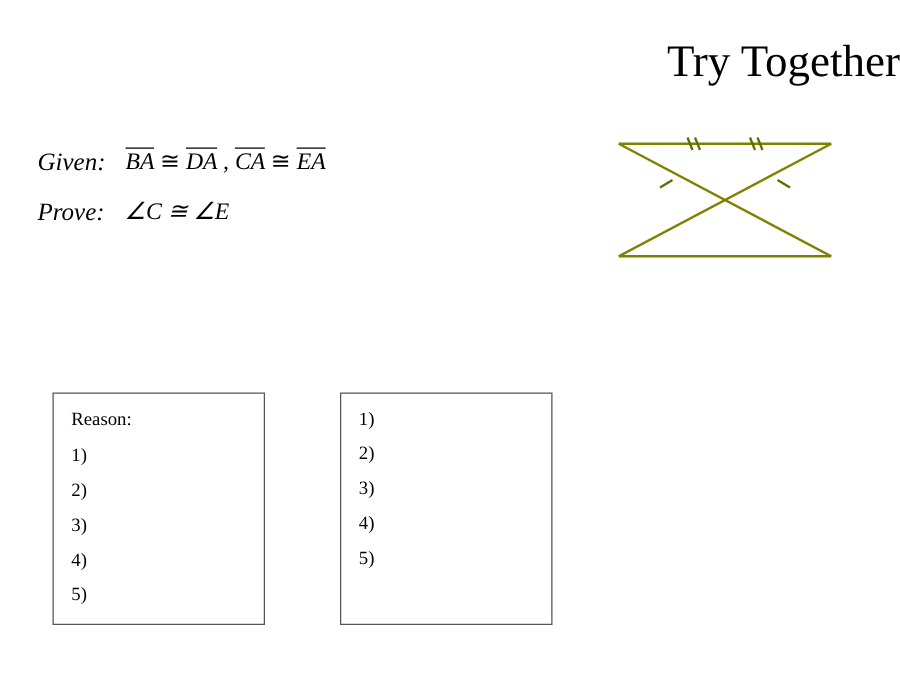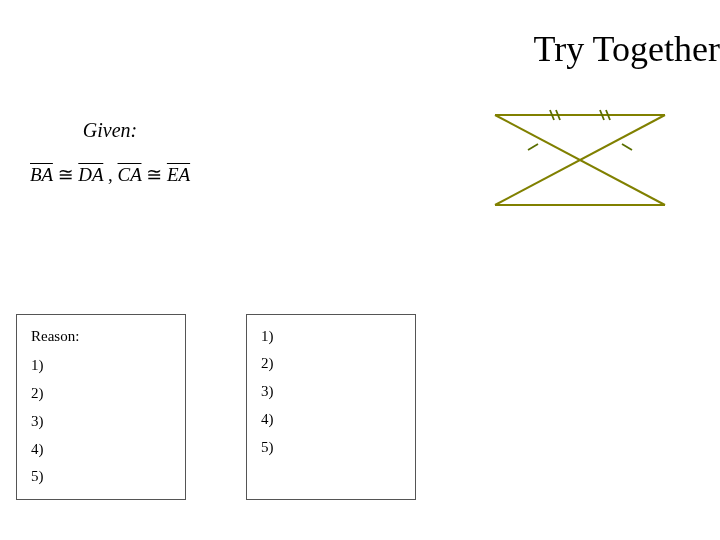--- a/index.html
+++ b/index.html
@@ -24,22 +24,21 @@
       position: absolute;
       top: 110px;
       left: 30px;
       font-size: 20px;
       line-height: 2;
     }
 
     .math-line {
       display: flex;
       align-items: center;
-      gap: 6px;
-      flex-direction: column;
+      gap: 16px;
     }
 
     .label-text {
       font-style: italic;
       font-size: 20px;
     }
 
     .math-expr {
       font-style: italic;
       font-size: 19px;
@@ -63,21 +62,21 @@
       top: 100px;
       right: 40px;
       width: 200px;
       height: 120px;
     }
 
     
     .tables-row {
       position: absolute;
       bottom: 40px;
-      left: 16px;
+      left: 42px;
       display: flex;
       gap: 60px;
     }
 
     .proof-table {
       border: 1.5px solid #555;
       min-width: 170px;
       padding: 8px 14px;
       font-size: 15px;
       line-height: 1.85;
@@ -102,20 +101,26 @@
   <div class="math-line">
     <span class="label-text">Given:</span>
     <span class="math-expr">
       <span class="overline">BA</span>
       <span class="cong-symbol"> ≅ </span>
       <span class="overline">DA</span>
       <span class="cong-symbol">,</span>
       <span class="overline"> CA</span>
       <span class="cong-symbol"> ≅ </span>
       <span class="overline">EA</span>
+    </span>
+  </div>
+  <div class="math-line">
+    <span class="label-text">Prove:</span>
+    <span class="math-expr">
+      <span>∠<span style="font-style:italic;">C</span> ≅ ∠<span style="font-style:italic;">E</span></span>
     </span>
   </div>
 </div>
 
 <div class="diagram">
   <svg width="200" height="120" viewBox="0 0 200 120" xmlns="http://www.w3.org/2000/svg">
 
     <g stroke="#808000" stroke-width="2" fill="none">
 
       <line x1="15" y1="15" x2="185" y2="15"></line>

